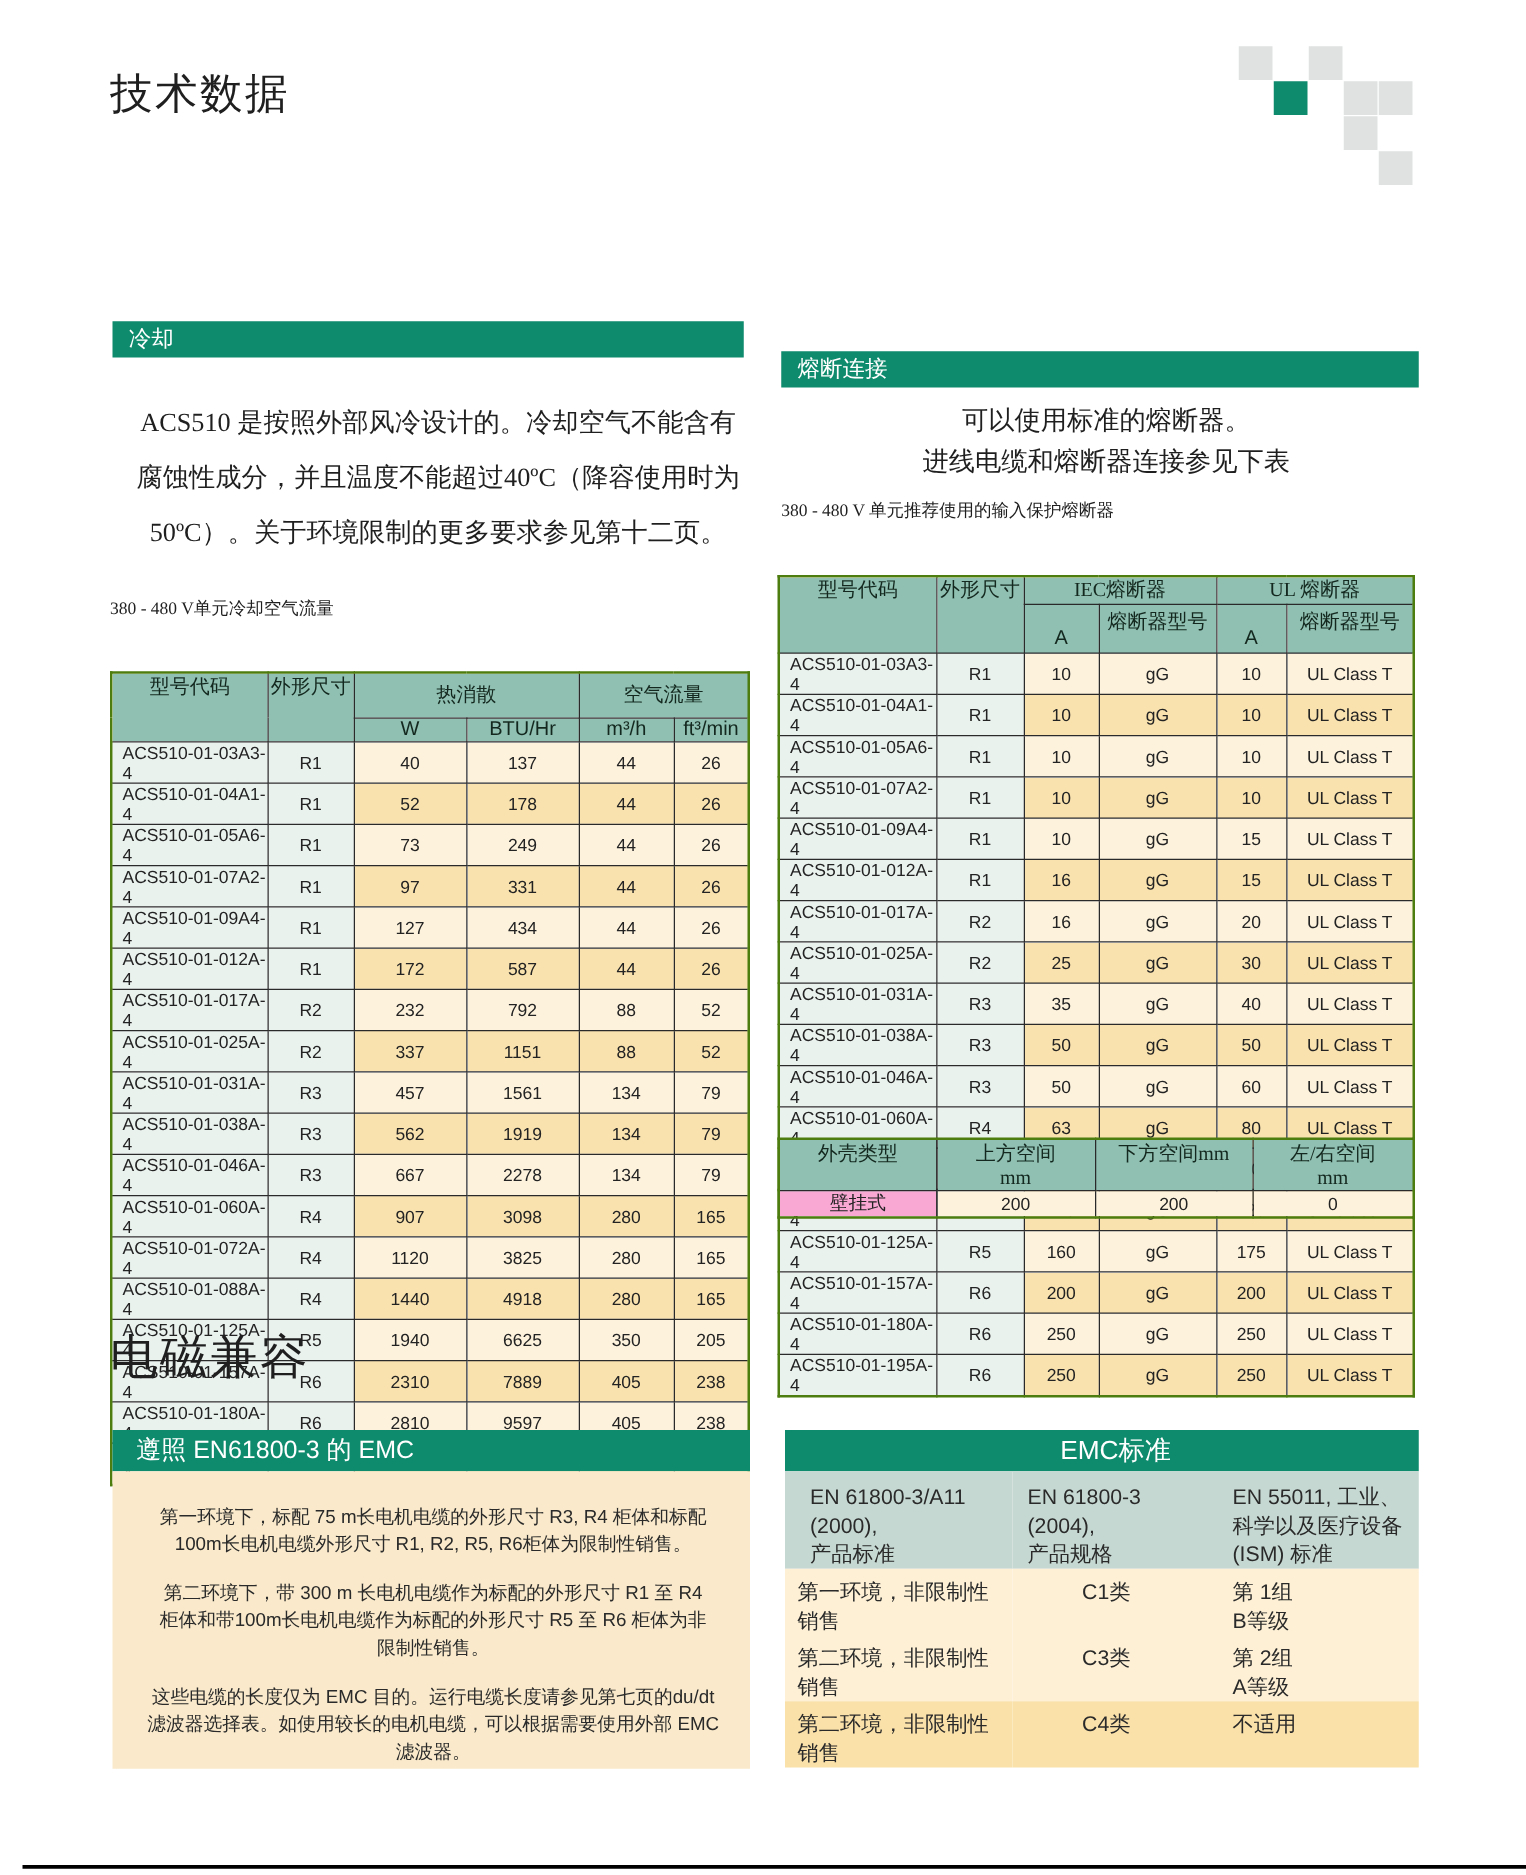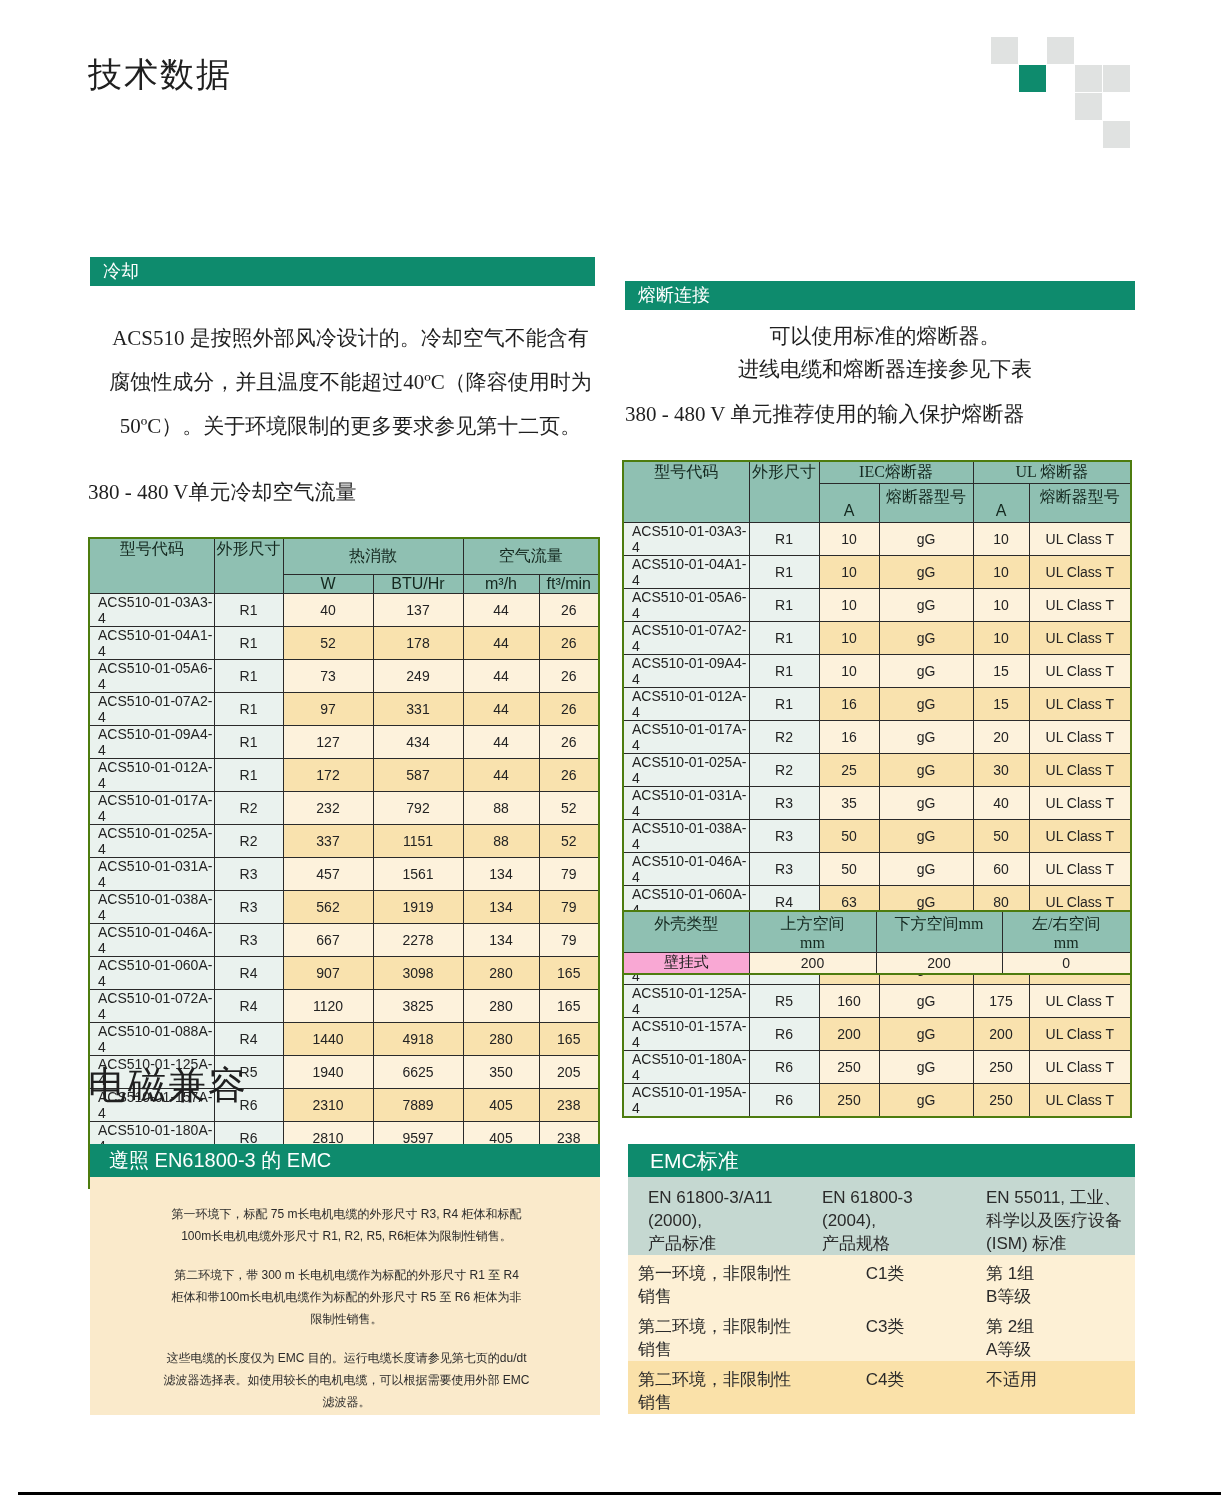--- a/index.html
+++ b/index.html
@@ -15,27 +15,27 @@
   .logo .sq.green{background:#0e8b6d;}
 
   
   .bar{position:absolute;height:29px;background:#0e8b6d;color:#ffffff;font-size:18px;
        line-height:29px;box-sizing:border-box;}
   .bar-cooling{left:90px;top:257px;width:505px;padding-left:13px;}
   .bar-fuse{left:625px;top:257px;width:510px;padding-left:13px;margin-top:24px;}
   .bar-emc-left{left:90px;top:1144px;width:510px;height:33px;line-height:33px;padding-left:19px;
                 font-size:20px;font-family:"Liberation Sans","DejaVu Sans",sans-serif;}
   .bar-emc-right{position:static;height:33px;line-height:33px;padding-left:22px;font-size:21px;
-                 font-family:"Liberation Sans","DejaVu Sans",sans-serif;}
+                 font-family:"Liberation Sans","DejaVu Sans",sans-serif;text-align:center;}
 
   .pre{white-space:pre-line;text-align:center;}
   .para{position:absolute;margin:0;}
   .cooling-para{left:88px;top:316px;width:525px;font-size:21px;line-height:44px;}
   .fuse-para{left:625px;top:320px;width:520px;font-size:21px;line-height:33px;}
-  .caption{position:absolute;font-size:21px;}
+  .caption{position:absolute;font-size:14px;}
   .cooling-caption{left:88px;top:478px;}
   .fuse-caption{left:625px;top:400px;}
   .space-caption{left:625px;top:914px;}
 
   
   table.grid{position:absolute;border-collapse:collapse;table-layout:fixed;
              border:2px solid #4d7c0f;}
   table.grid th,table.grid td{border:1px solid #2a2a2a;padding:0;overflow:hidden;}
   table.grid th{background:#8fc0b2;font-weight:400;font-size:16px;color:#14281f;}
   table.grid td{font-family:"Liberation Sans","DejaVu Sans",sans-serif;font-size:14px;
@@ -63,21 +63,21 @@
 
   #space-table{left:622px;top:910px;width:508px;border-radius:26px;}
   #space-table thead tr{height:40px;}
   #space-table th{line-height:19px;vertical-align:top;padding-top:2px;}
   #space-table td:nth-child(1){background:#f9a8d4;font-family:"Liberation Serif","DejaVu Serif",serif;font-size:15px;}
   #space-table td:nth-child(n+2){background:#fdf2dc;}
 
   
   .emc-left-body{position:absolute;left:90px;top:1177px;width:510px;height:238px;
                  background:#faeacb;box-sizing:border-box;padding:26px 10px 0 13px;
-                 font-family:"Liberation Sans","DejaVu Sans",sans-serif;font-size:12px;
+                 font-family:"Liberation Sans","DejaVu Sans",sans-serif;font-size:15px;
                  line-height:22px;color:#2a2a2a;}
   .emc-left-body p{margin:0 0 17px 0;}
 
   
   .emc-right{position:absolute;left:628px;top:1144px;width:507px;
              font-family:"Liberation Sans","DejaVu Sans",sans-serif;}
   #emc-table{width:507px;border-collapse:collapse;table-layout:fixed;}
   #emc-table th,#emc-table td{padding:0;vertical-align:top;white-space:pre-line;
              font-size:17px;line-height:23px;font-weight:400;text-align:left;color:#2a2a2a;}
   #emc-table thead tr{height:73px;}

